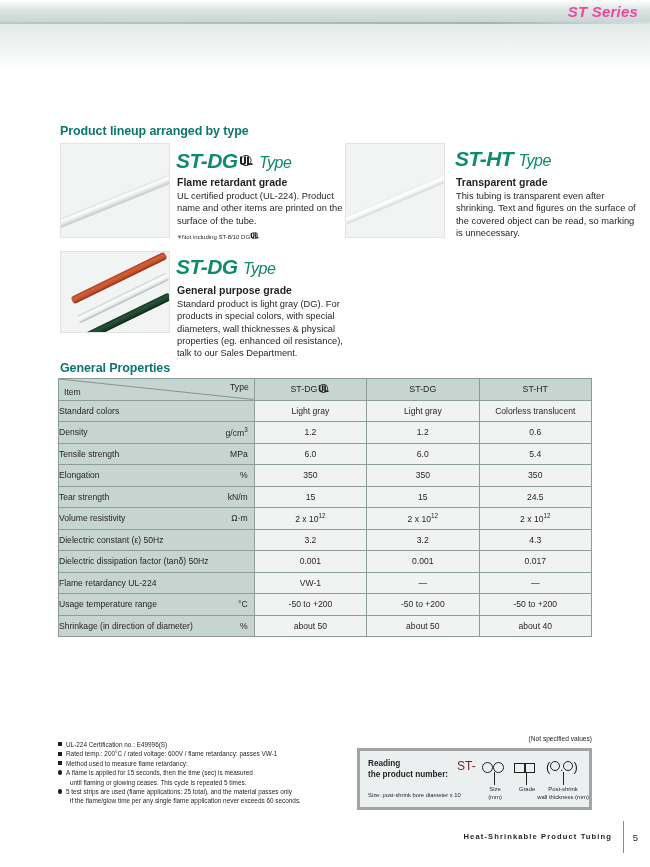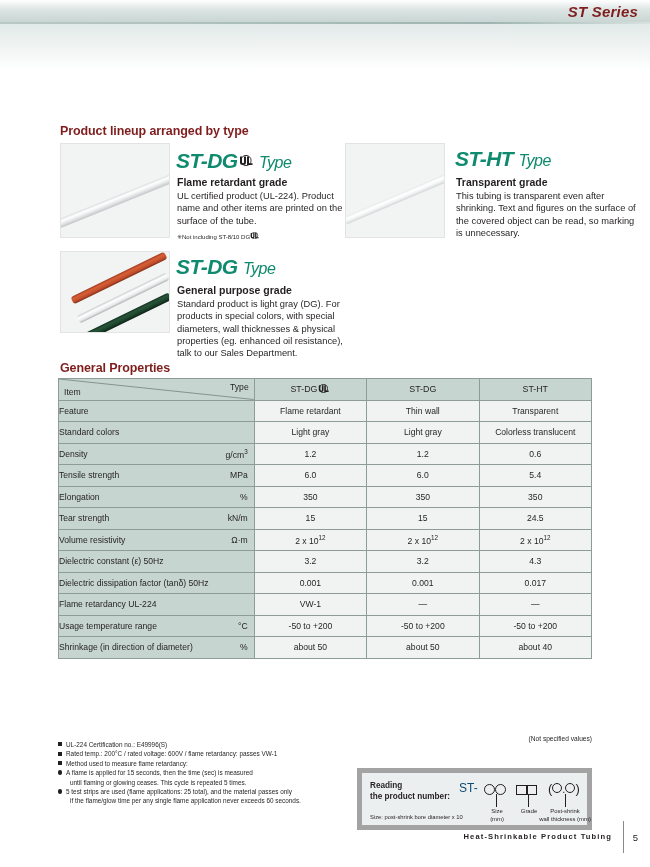--- a/index.html
+++ b/index.html
@@ -24,29 +24,29 @@
     background: linear-gradient(to right, #b9c8c5 0%, #9fb4b0 75%, #d8e2e0 100%);
   }
   .header-fade {
     position: absolute; left: 0; top: 24px;
     width: 650px; height: 46px;
     background: linear-gradient(to bottom, #e2eae8 0%, #eff3f2 45%, #ffffff 100%);
   }
   .series-title {
     position: absolute; right: 12px; top: 3px;
     font-size: 15px; font-style: italic; font-weight: bold;
-    color: #7f1d1d;
+    color: #ec4899;
     letter-spacing: 0.2px;
   }
 
   
   .sec-heading {
     position: absolute;
     font-size: 12.5px; font-weight: bold;
-    color: #7f1d1d;
+    color: #0f766e;
     letter-spacing: -0.1px;
   }
   #lineup-heading { left: 60px; top: 124px; }
   #props-heading  { left: 60px; top: 361px; }
 
   
   .prod { position: absolute; }
   .prod-photo {
     position: absolute; left: 0; top: 0;
     border: 1px solid #e3e3e3;
@@ -159,37 +159,37 @@
   }
   #footnotes .cont { padding-left: 12px; white-space: nowrap; }
 
   .not-spec {
     position: absolute; right: 58px; top: 735px;
     font-size: 6.6px; color: #231f20;
   }
 
   
   #reading-box {
-    position: absolute; left: 357px; top: 768px;
+    position: absolute; left: 357px; top: 748px;
     width: 235px; height: 62px;
     background: #eceff0;
-    border: 5px solid #a3a3a3;
+    border: 3px solid #a3a3a3;
   }
   .rb-title {
     position: absolute; left: 8px; top: 8px;
     font-size: 8.2px; font-weight: bold; line-height: 10.5px;
     color: #231f20;
   }
   .rb-sizenote {
     position: absolute; left: 8px; top: 41px;
     font-size: 5.8px; color: #231f20; white-space: nowrap;
   }
   .rb-st {
     position: absolute; left: 97px; top: 8px;
-    font-size: 12px; color: #0c4a6e;
+    font-size: 12px; color: #7f1d1d;
   }
   .glyph-row { position: absolute; top: 8px; }
   .circle-g {
     display: inline-block; width: 11px; height: 11px;
     border: 1.1px solid #231f20; border-radius: 50%;
   }
   .square-g {
     display: inline-block; width: 10.5px; height: 10.5px;
     border: 1.1px solid #231f20;
   }
@@ -305,26 +305,20 @@
               <path d="M16 3 L16 20 L27 20 L27 16.4 L20 16.4 L20 3 Z" fill="#231f20"></path>
               <circle cx="14" cy="11" r="10.2" fill="none" stroke="#231f20" stroke-width="2.2"></circle>
             </svg></span>
       </td>
       <td class="head-cell">ST-DG</td>
       <td class="head-cell">ST-HT</td>
     </tr>
   </thead>
   <tbody id="props-tbody">
       <tr>
-        <td class="item-cell"><span>Feature</span></td>
-        <td class="val-cell">Flame retardant</td>
-        <td class="val-cell">Thin wall</td>
-        <td class="val-cell">Transparent</td>
-      </tr>
-      <tr>
         <td class="item-cell"><span>Standard colors</span></td>
         <td class="val-cell">Light gray</td>
         <td class="val-cell">Light gray</td>
         <td class="val-cell">Colorless translucent</td>
       </tr>
       <tr>
         <td class="item-cell"><span>Density</span><span class="unit">g/cm<sup>3</sup></span></td>
         <td class="val-cell">1.2</td>
         <td class="val-cell">1.2</td>
         <td class="val-cell">0.6</td>

